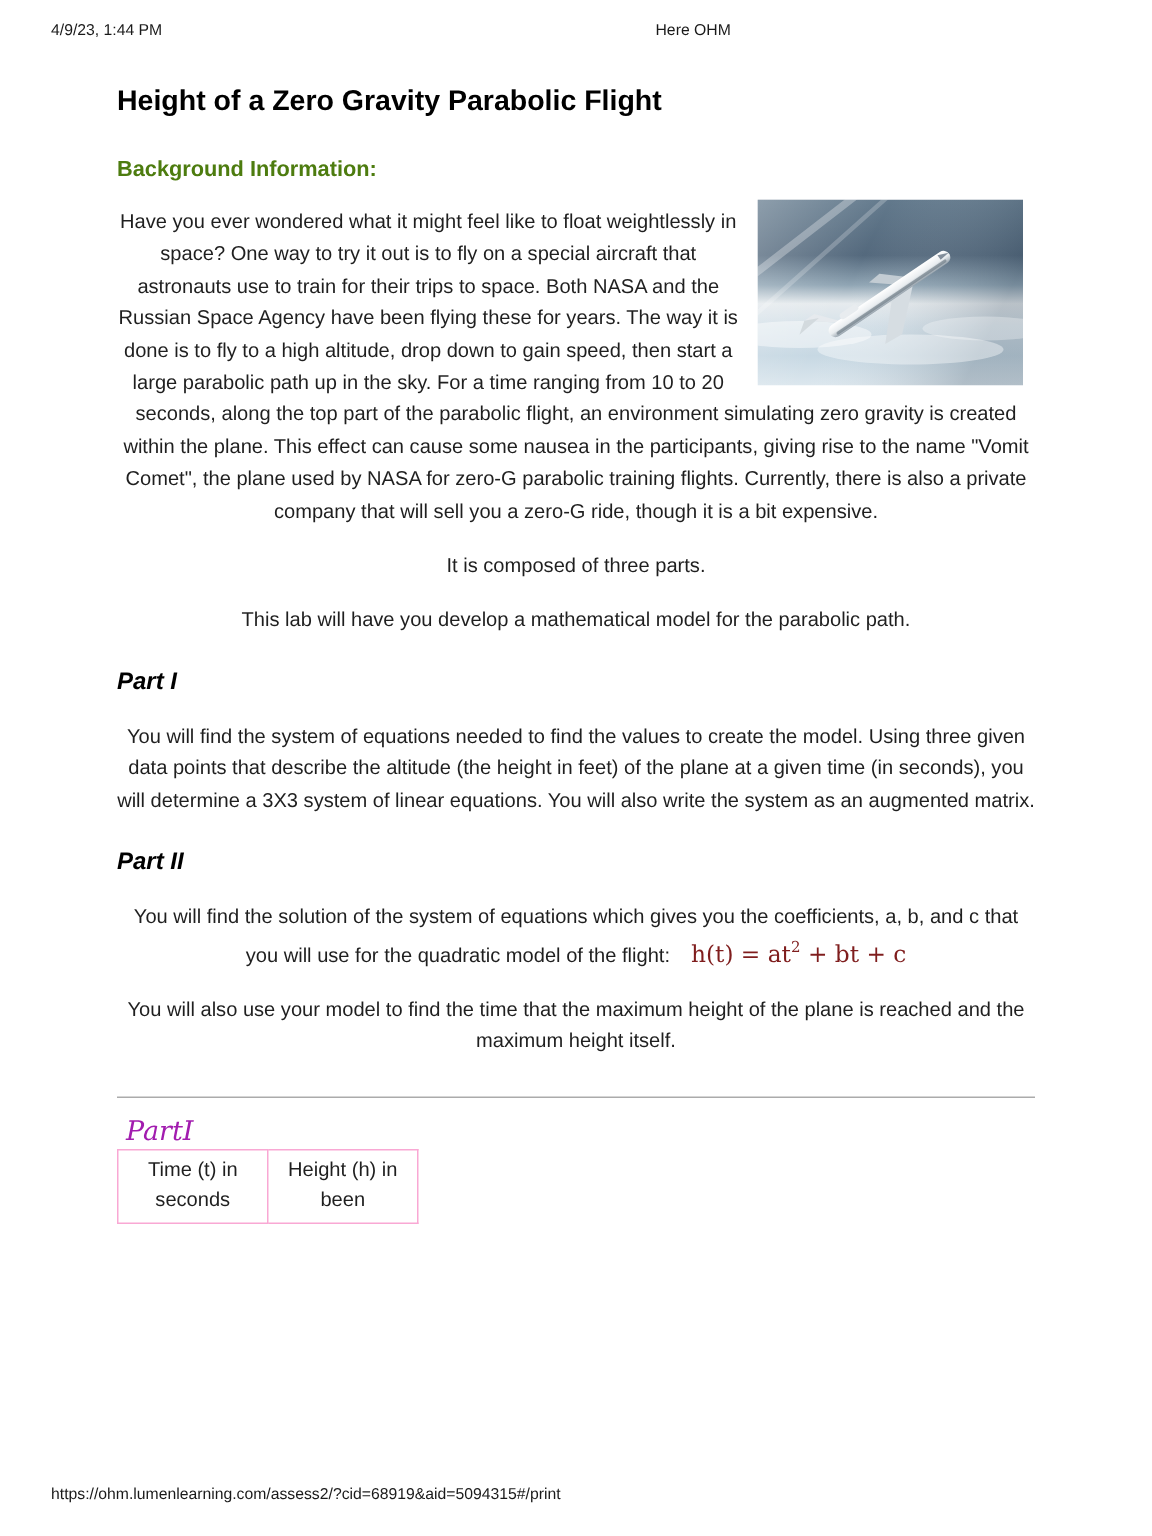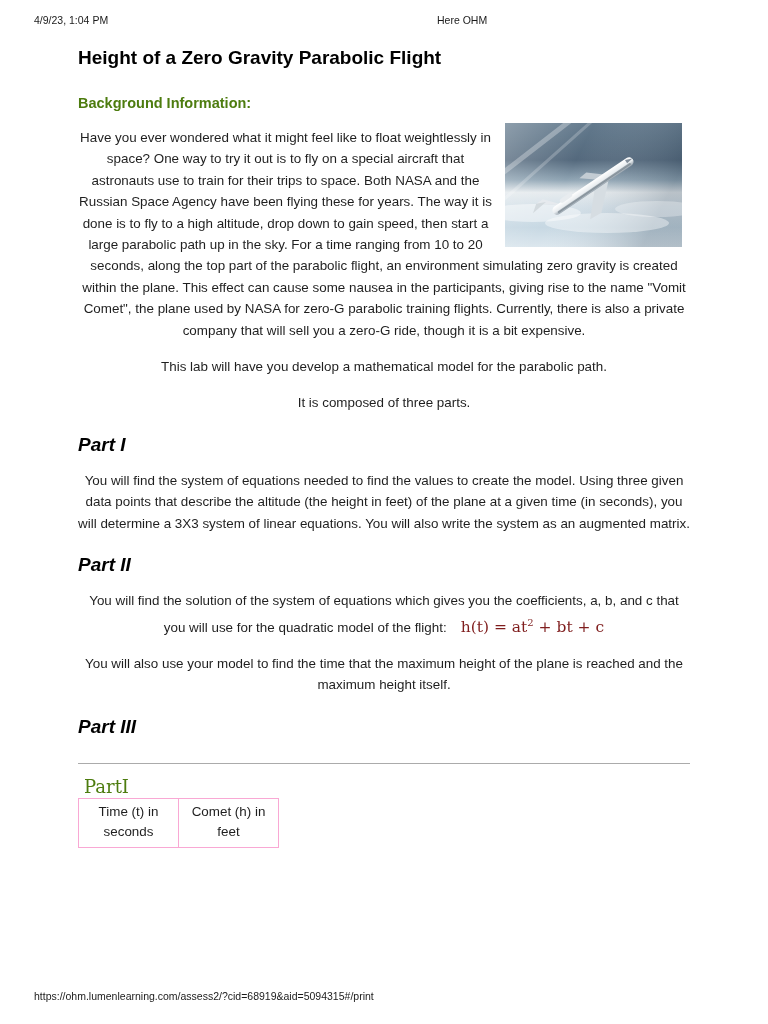--- a/index.html
+++ b/index.html
@@ -29,22 +29,22 @@
     left: 34px; right: 31px; top: 990px;
     font-size: 10.5px;
     color: #1a1a1a;
   }
   .print-footer .url { position: absolute; left: 0; top: 0; }
   .print-footer .pagenum { position: absolute; right: 0; top: 0; margin-top: 44px; }
 
   
   .content {
     position: relative;
-    margin: 12px 78px;
-    padding-top: 26px;
+    margin: 0 78px;
+    padding-top: 48px;
     width: 612px;
   }
   h1.doc-title {
     font-size: 19px;
     line-height: 24px;
     font-weight: 700;
     color: #000000;
     margin: 8px 0 0 0;
   }
   h2.bg-heading {
@@ -54,21 +54,21 @@
     color: #4d7c0f;
     margin: 24px 0 0 0;
   }
   p {
     font-size: 13.4px;
     line-height: 21.4px;
     margin: 15px 0;
     text-align: center;
   }
   .part-heading {
-    font-size: 19px;
+    font-size: 16px;
     line-height: 21px;
     font-weight: 700;
     font-style: italic;
     color: #000000;
     margin: 20px 0 13px 0;
   }
 
   
   .photo {
     float: right;
@@ -89,23 +89,24 @@
   }
   .formula sup { font-size: 10px; }
 
   hr.rule {
     border: none;
     border-top: 1px solid #ababab;
     margin: 26px 0 0 0;
   }
   .math-heading {
     font-family: "DejaVu Serif", "Liberation Serif", serif;
+    font-style: italic;
     font-size: 18px;
     line-height: 22px;
-    color: #4d7c0f;
+    color: #a21caf;
     margin: 12px 0 0 0;
     padding-left: 6px;
   }
   .data-para { margin: 16px 0 10px 0; }
   .data-para .lbl { font-weight: 700; color: #000000; }
 
   table.data-table {
     border-collapse: collapse;
     margin: 0;
   }
@@ -119,21 +120,21 @@
     padding: 3px 10px 5px 10px;
     color: #1f1f1f;
   }
 </style>
 </head>
 <body>
 
 <div class="page">
 
   <div class="print-header">
-    <span class="dt">4/9/23, 1:04 PM</span>
+    <span class="dt">4/9/23, 1:44 PM</span>
     <span class="apptitle">Here OHM</span>
   </div>
 
   <div class="content">
 
     <h1 class="doc-title">Height of a Zero Gravity Parabolic Flight</h1>
 
     <h2 class="bg-heading">Background Information:</h2>
 
     <p class="intro">
@@ -179,47 +180,46 @@
             <rect x="-48" y="-4.5" width="96" height="9" rx="4.5" fill="url(#fus)"></rect>
             <rect x="-44" y="1.4" width="88" height="2" rx="1" fill="#5c6b77" opacity="0.55"></rect>
             <rect x="-36" y="-7.5" width="14" height="4.5" rx="2.2" fill="#e8ecef"></rect>
             <path d="M41,-3.6 L48,-0.8 L41,0.2 Z" fill="#46586a" opacity="0.65"></path>
           </g>
         </svg>
       </span>
       <span>Have you ever wondered what it might feel like to float weightlessly in space? One way to try it out is to fly on a special aircraft that astronauts use to train for their trips to space. Both NASA and the Russian Space Agency have been flying these for years. The way it is done is to fly to a high altitude, drop down to gain speed, then start a large parabolic path up in the sky. For a time ranging from 10 to 20 seconds, along the top part of the parabolic flight, an environment simulating zero gravity is created within the plane. This effect can cause some nausea in the participants, giving rise to the name "Vomit Comet", the plane used by NASA for zero-G parabolic training flights. Currently, there is also a private company that will sell you a zero-G ride, though it is a bit expensive.</span>
     </p>
 
+    <p>It is composed of three parts.</p>
+
     <p>This lab will have you develop a mathematical model for the parabolic path.</p>
 
-    <p>It is composed of three parts.</p>
-
     <div class="part-heading">Part I</div>
 
     <p>You will find the system of equations needed to find the values to create the model. Using three given data points that describe the altitude (the height in feet) of the plane at a given time (in seconds), you will determine a 3X3 system of linear equations. You will also write the system as an augmented matrix.</p>
 
     <div class="part-heading">Part II</div>
 
     <p><span>You will find the solution of the system of equations which gives you the coefficients, a, b, and c that you will use for the quadratic model of the flight:</span><span class="formula"><span>h(t) = at</span><sup>2</sup><span> + bt + c</span></span></p>
 
     <p>You will also use your model to find the time that the maximum height of the plane is reached and the maximum height itself.</p>
 
-    <div class="part-heading">Part III</div>
 
 
     <hr class="rule">
 
     <div class="math-heading">PartI</div>
 
 
     <table class="data-table">
       <tbody>
         <tr>
           <td>Time (t) in seconds</td>
-          <td>Comet (h) in feet</td>
+          <td>Height (h) in been</td>
         </tr>
       </tbody>
     </table>
 
   </div>
 
   <div class="print-footer">
     <span class="url">https://ohm.lumenlearning.com/assess2/?cid=68919&amp;aid=5094315#/print</span>
     <span class="pagenum">2/9</span>
   </div>

